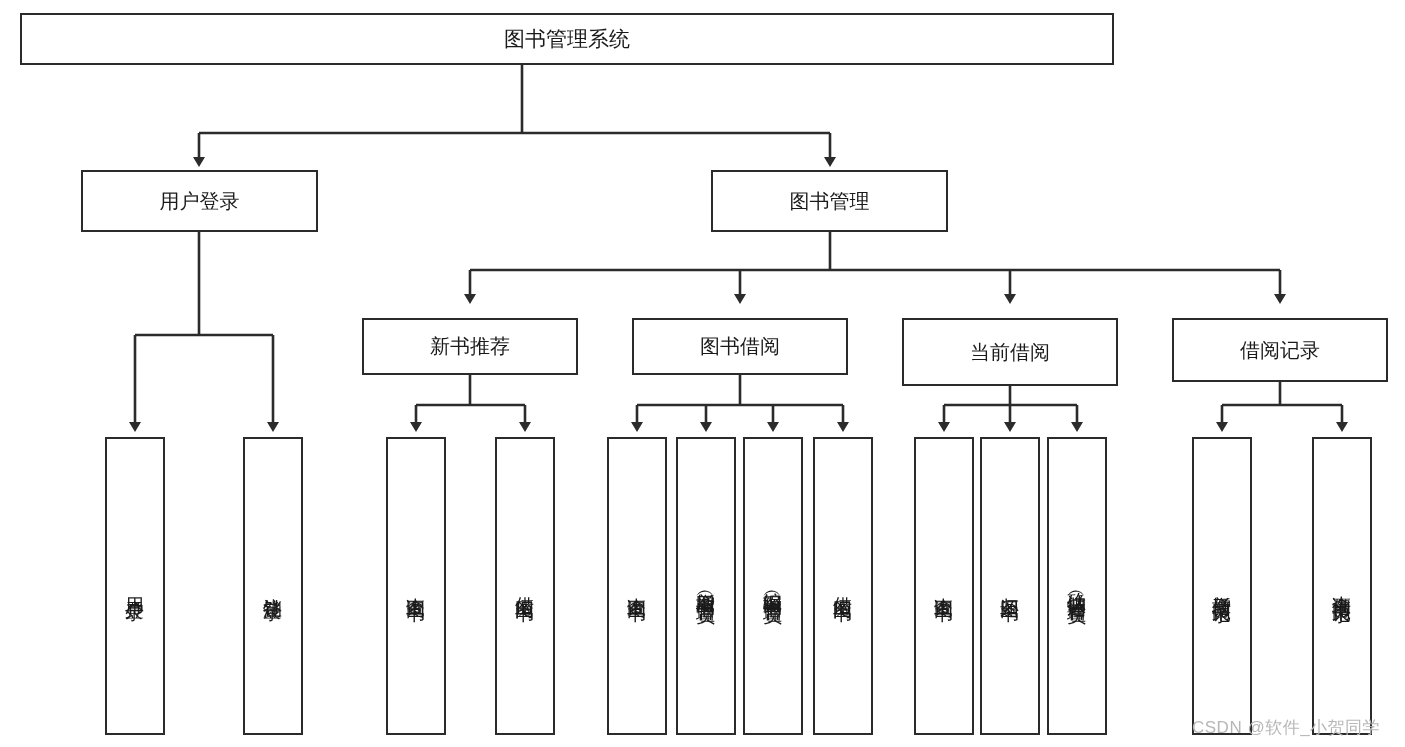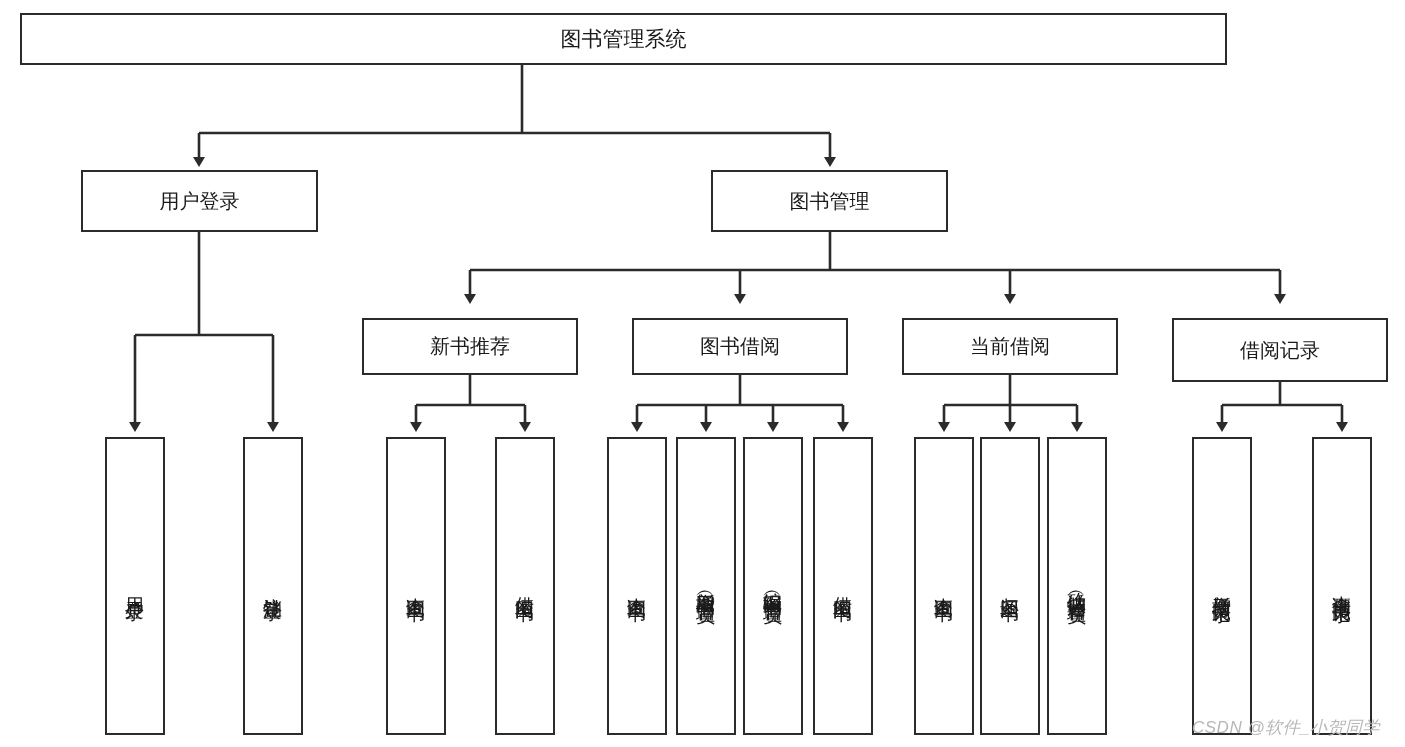--- a/index.html
+++ b/index.html
@@ -50,21 +50,20 @@
     letter-spacing: 2px;
     white-space: nowrap;
     line-height: 1;
   }
   .watermark {
     position: absolute;
     font-size: 17px;
     color: #b7b7b7;
     white-space: nowrap;
     letter-spacing: 0.5px;
-    font-style: italic;
   }
 </style>
 </head>
 <body>
 
 <div id="canvas">
 
   <svg class="wires" viewBox="0 0 1405 747" xmlns="http://www.w3.org/2000/svg">
     <defs>
       <marker id="arrow" markerWidth="10" markerHeight="12" refX="1" refY="6" orient="auto" markerUnits="userSpaceOnUse">
@@ -108,38 +107,38 @@
       <path d="M1010,405 L1010,423" marker-end="url(#arrow)"></path>
       <path d="M1077,405 L1077,423" marker-end="url(#arrow)"></path>
 
       <path d="M1280,375 L1280,405"></path>
       <path d="M1222,405 L1342,405"></path>
       <path d="M1222,405 L1222,423" marker-end="url(#arrow)"></path>
       <path d="M1342,405 L1342,423" marker-end="url(#arrow)"></path>
     </g>
   </svg>
 
-  <div class="node node-root" style="left:20px; top:13px; width:1207px; height:52px;">
+  <div class="node node-root" style="left:20px; top:13px; width:1094px; height:52px;">
     <span class="label">图书管理系统</span>
   </div>
 
   <div class="node node-l1" style="left:81px; top:170px; width:237px; height:62px;">
     <span class="label">用户登录</span>
   </div>
   <div class="node node-l1" style="left:711px; top:170px; width:237px; height:62px;">
     <span class="label">图书管理</span>
   </div>
 
   <div class="node node-l2" style="left:362px; top:318px; width:216px; height:57px;">
     <span class="label">新书推荐</span>
   </div>
   <div class="node node-l2" style="left:632px; top:318px; width:216px; height:57px;justify-content:center;">
     <span class="label">图书借阅</span>
   </div>
-  <div class="node node-l2" style="left:902px; top:318px; width:216px; height:57px;">
+  <div class="node node-l2" style="left:902px; top:318px; width:216px; height:68px;">
     <span class="label">当前借阅</span>
   </div>
   <div class="node node-l2" style="left:1172px; top:318px; width:216px; height:64px;">
     <span class="label">借阅记录</span>
   </div>
 
   <div class="node node-leaf" style="left:105px; top:437px; width:60px; height:298px;">
     <span class="label">用户登录</span>
   </div>
   <div class="node node-leaf" style="left:243px; top:437px; width:60px; height:298px;">

